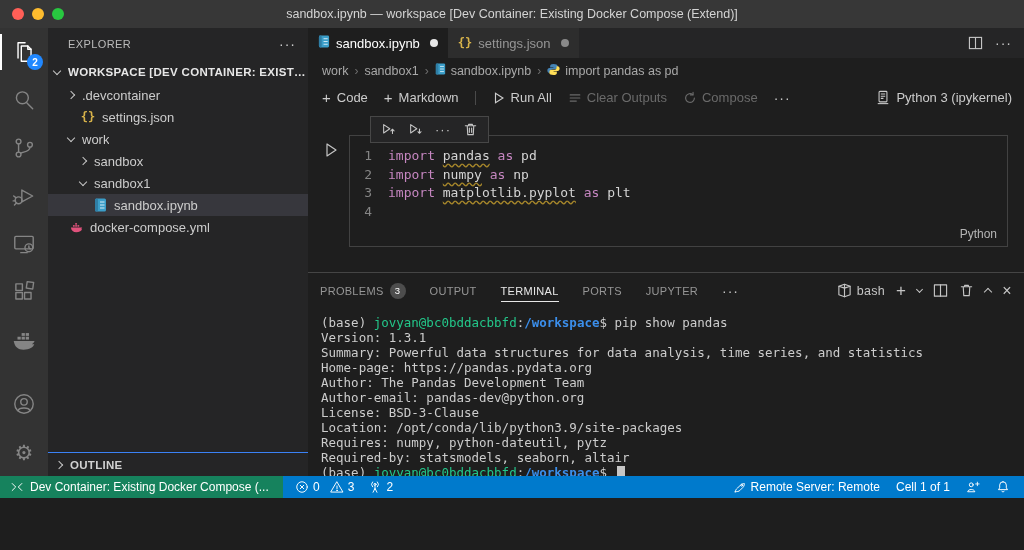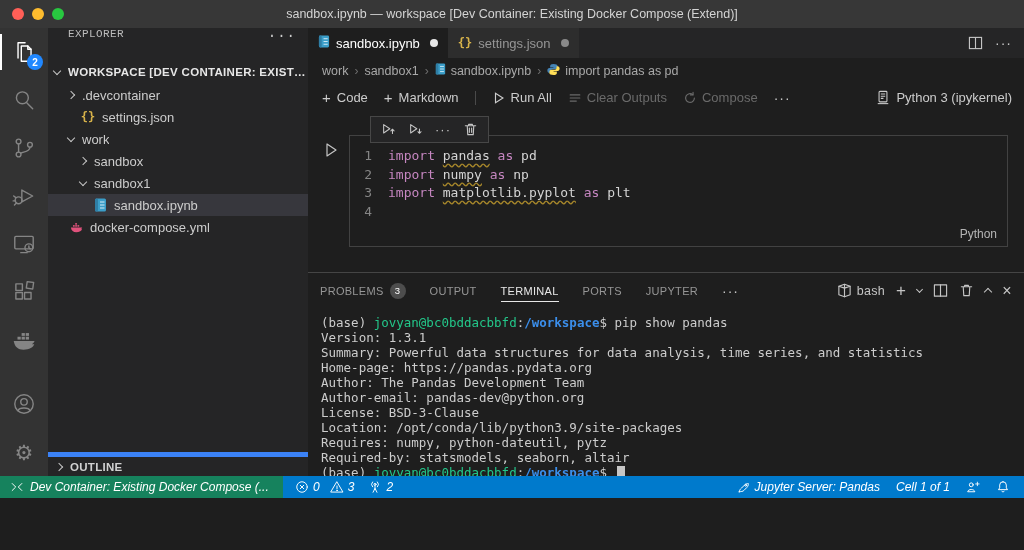--- a/index.html
+++ b/index.html
@@ -29,37 +29,37 @@
     stroke-width:1.3; stroke-linecap:round; stroke-linejoin:round; }
   .ab-badge { position:absolute; right:5px; bottom:6px; min-width:16px; height:16px;
     background:#2188ff; border-radius:50%; color:#fff; font-size:10px; display:flex;
     align-items:center; justify-content:center; font-weight:bold; }
   .ab-spacer { flex:1; }
   .gear-glyph { font-size:21px; line-height:1; }
 
   
   .sidebar { width:260px; background:#252526; display:flex; flex-direction:column;
     color:#cccccc; font-size:13px; }
-  .sb-header { height:32px; display:flex; padding:0 12px 0 20px;
-    font-size:11px; letter-spacing:.4px; color:#bbbbbb;font-family:Liberation Mono, monospace; }
+  .sb-header { height:32px; display:flex; align-items:center; padding:0 12px 0 20px;
+    font-size:11px; letter-spacing:.4px; color:#bbbbbb; }
   .sb-header .more { margin-left:auto; color:#cccccc; font-size:14px; letter-spacing:1px; }
   .tree { flex:1; overflow:hidden; }
   .row { height:22px; display:flex; align-items:center; cursor:pointer; white-space:nowrap; }
   .row.selected { background:#37373d; }
   .row .lbl { overflow:hidden; text-overflow:ellipsis; }
   .ws-row { font-weight:bold; font-size:11.5px; color:#e7e7e7; letter-spacing:.3px; height:24px; }
   .tw { display:inline-block; width:6px; height:6px; border-right:1.4px solid #c5c5c5;
     border-bottom:1.4px solid #c5c5c5; flex:0 0 auto; margin-right:8px; }
   .tw.r { transform:rotate(-45deg); }
   .tw.d { transform:rotate(45deg); margin-top:-3px; }
   .ind0{padding-left:6px}.ind1{padding-left:20px}.ind2{padding-left:32px}.ind3{padding-left:44px}
   .ficon { width:16px; flex:0 0 16px; margin-right:6px; display:flex; align-items:center;
     justify-content:center; }
   .braces { color:#d9b44a; font-weight:bold; font-size:12px; font-family:"DejaVu Sans Mono",monospace; }
-  .outline-row { height:24px; border-top:5px solid #3b82f6; display:flex; align-items:center;
+  .outline-row { height:24px; border-top:1px solid #3b82f6; display:flex; align-items:center;
     padding-left:8px; font-weight:bold; font-size:11.5px; color:#d2d2d2; letter-spacing:.3px; flex:0 0 24px;}
 
   
   .editor-col { flex:1; display:flex; flex-direction:column; min-width:0; background:#1e1e1e; }
 
   .tabbar { height:30px; background:#252526; display:flex; flex:0 0 30px; align-items:stretch; }
   .tab { display:flex; align-items:center; gap:6px; padding:0 10px; font-size:13px; cursor:pointer; }
   .tab.active { background:#1e1e1e; color:#ffffff; }
   .tab.inactive { background:#2d2d2d; color:#969696; border-right:1px solid #252526; }
   .dot { width:8px; height:8px; border-radius:50%; margin-left:4px; }
@@ -130,21 +130,21 @@
 
   .terminal { flex:1; font-family:"DejaVu Sans Mono", monospace; font-size:12.5px;
     line-height:15px; color:#cccccc; padding:7px 0 0 13px; overflow:hidden; }
   .t-user { color:#23c78a; font-weight:normal; }
   .t-path { color:#3b8eea; font-weight:bold; }
   .cursor { display:inline-block; width:8px; height:13px; background:#c6c6c6;
     vertical-align:-2px; margin-left:2px; }
 
   
   .statusbar { height:22px; background:#007acc; display:flex; align-items:center;
-    color:#ffffff; font-size:12px; flex:0 0 22px;font-style:italic; }
+    color:#ffffff; font-size:12px; flex:0 0 22px; }
   .sb-remote { background:#16825d; height:100%; display:flex; align-items:center; gap:6px;
     padding:0 10px; width:283px; flex:0 0 283px; white-space:nowrap; overflow:hidden;
     cursor:pointer; }
   .sb-group { display:flex; align-items:center; gap:4px; cursor:pointer; }
   .statusbar svg { width:14px; height:14px; stroke:currentColor; fill:none; stroke-width:1.1;
     stroke-linecap:round; stroke-linejoin:round; }
   .sb-left { display:flex; align-items:center; gap:14px; padding-left:12px; }
   .sb-right { margin-left:auto; display:flex; align-items:center; gap:16px; padding-right:14px; }
 </style>
 </head>
@@ -516,21 +516,21 @@
         </svg>
         <span>2</span>
       </span>
     </div>
     <div class="sb-right">
       <span class="sb-group">
         <svg viewBox="0 0 16 16">
           <path d="M2.5 13.5c.4-2 1.4-3.3 2.6-4.2l3.5-3.5c1.3-1.3 2.9-1.8 4.4-1.7.1 1.5-.4 3.1-1.7 4.4L7.8 12c-.9 1.2-3.3 1.1-5.3 1.5z"></path>
           <circle cx="10" cy="6" r="1.1"></circle>
         </svg>
-        <span>Jupyter Server: Pandas</span>
+        <span>Remote Server: Remote</span>
       </span>
       <span class="sb-group">
         <span>Cell 1 of 1</span>
       </span>
       <svg viewBox="0 0 16 16">
         <circle cx="6" cy="5.5" r="2.2"></circle>
           <path d="M2 13c.5-3 7.5-3 8 0z"></path>
           <path d="M11 4.5h4M13 2.5v4" stroke-width="1"></path>
       </svg>
       <svg viewBox="0 0 16 16">

